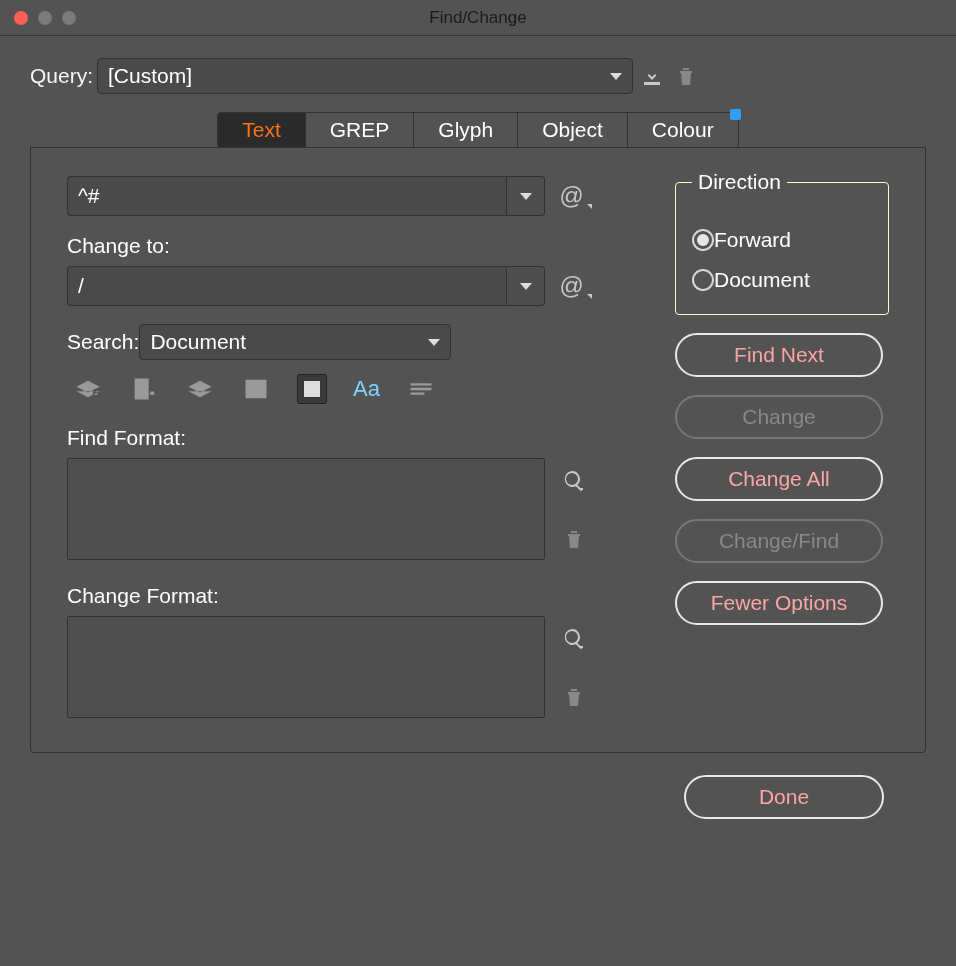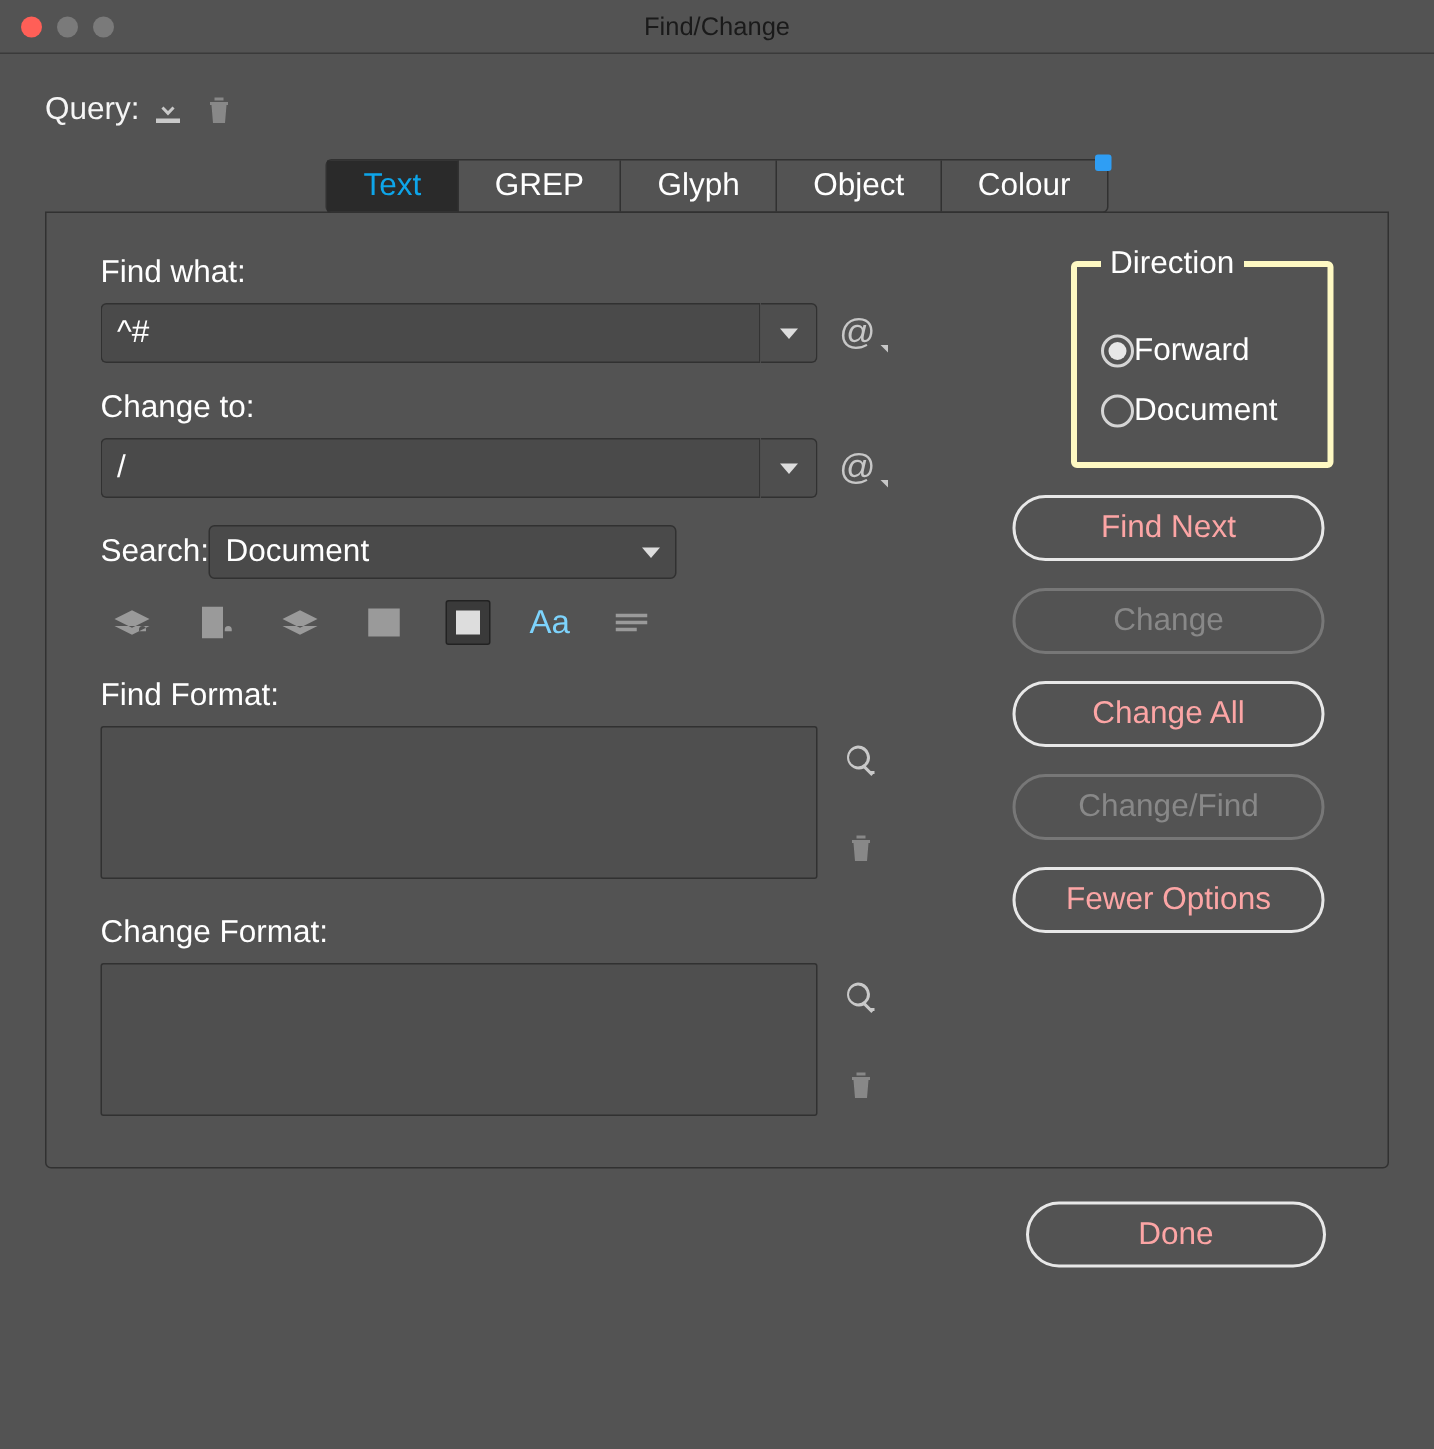--- a/index.html
+++ b/index.html
@@ -21,21 +21,21 @@
 .caret { width: 0; height: 0; border-left: 6px solid transparent; border-right: 6px solid transparent; border-top: 7px solid #ddd; }
 
 .icon-btn { width: 30px; height: 30px; display: flex; align-items: center; justify-content: center; color: #c9c9c9; cursor: pointer; }
 .icon-btn svg { width: 24px; height: 24px; fill: #c9c9c9; }
 .icon-btn.disabled svg { fill: #888; }
 
 .tabstrip { display: flex; justify-content: center; margin-bottom: -1px; }
 .tabs { display: flex; border: 1px solid #313131; border-radius: 4px; overflow: visible; }
 .tab { padding: 5px 24px; font-size: 21px; color: #fff; border-right: 1px solid #313131; cursor: pointer; position: relative; }
 .tab:last-child { border-right: none; }
-.tab.active { background: #2a2a2a; color: #0ea5e9; }
+.tab.active { background: #2a2a2a; color: #f97316; }
 .tab .dot { position: absolute; top: -4px; right: -3px; width: 11px; height: 11px; background: #2f9ef4; border-radius: 2px; }
 
 .panel { border: 1px solid #313131; border-radius: 0 0 4px 4px; padding: 28px 36px 34px 36px; display: flex; gap: 30px; }
 .left-col { flex: 1; }
 .right-col { width: 214px; display: flex; flex-direction: column; gap: 18px; }
 
 .field-label { font-size: 21px; color: #fff; margin-bottom: 8px; display: block; }
 .input-row { display: flex; align-items: center; gap: 14px; margin-bottom: 18px; }
 .text-input-combo { display: flex; flex: 0 0 478px; height: 40px; }
 .text-input { flex: 1; background: #4a4a4a; border: 1px solid #313131; border-right: 1px solid #333; border-radius: 4px 0 0 4px; color: #fff; font-size: 21px; padding: 0 10px; outline: none; }
@@ -51,21 +51,21 @@
 .tb-icon { width: 30px; height: 30px; display: flex; align-items: center; justify-content: center; color: #9a9a9a; cursor: pointer; }
 .tb-icon svg { width: 28px; height: 28px; fill: #9a9a9a; }
 .tb-icon.active { background: #3a3a3a; border: 1px solid #222; border-radius: 2px; padding: 2px; }
 .tb-icon.active svg { fill: #ddd; }
 .tb-text { color: #7dd3fc; font-size: 22px; }
 
 .format-box { border: 1px solid #313131; background: #4f4f4f; width: 478px; height: 102px; border-radius: 2px; }
 .format-row { display: flex; align-items: flex-start; gap: 14px; margin-bottom: 24px; }
 .format-icons { display: flex; flex-direction: column; gap: 28px; padding-top: 8px; }
 
-.fieldset { border: 4px solid #fef9c3; border-radius: 4px; padding: 18px 16px 22px 16px; margin-top: -6px; margin-left: 39px; }
+.fieldset { border: 1px solid #fef9c3; border-radius: 4px; padding: 18px 16px 22px 16px; margin-top: -6px; }
 .fieldset-legend { font-size: 21px; color: #fff; padding: 0 6px; }
 .radio-row { display: flex; align-items: center; margin-top: 16px; cursor: pointer; }
 .radio { width: 22px; height: 22px; border: 2px solid #d5d5d5; border-radius: 50%; display: flex; align-items: center; justify-content: center; flex-shrink: 0; }
 .radio.checked::after { content: ''; width: 12px; height: 12px; background: #e6e6e6; border-radius: 50%; }
 .radio-label { font-size: 21px; }
 
 .btn { border: 2px solid #e8e8e8; border-radius: 22px; height: 44px; display: flex; align-items: center; justify-content: center; font-size: 21px; color: #fca5a5; background: transparent; cursor: pointer; width: 208px; }
 .btn.disabled { border-color: #777; color: #888; cursor: default; }
 
 .footer { display: flex; justify-content: flex-end; padding: 22px 42px 0 0; }
@@ -80,20 +80,24 @@
     <div class="tl grey"></div>
     <div class="tl grey"></div>
   </div>
   <div class="title">Find/Change</div>
 </div>
 
 <div class="content">
 
   <div class="query-row">
     <span class="query-label">Query:</span>
+    <div class="dropdown query">
+      <span>[Custom]</span>
+      <span class="caret"></span>
+    </div>
     <div class="icon-btn">
       <svg viewBox="0 0 24 24">
           <path d="M12 2v11l-3-3-1.4 1.4L12 16l4.4-4.6L15 10l-3 3V2h0zM4 18h16v3H4z"></path>
         </svg>
     </div>
     <div class="icon-btn disabled">
       <svg viewBox="0 0 24 24">
           <path d="M6 7h12v2H6zM7 9h10l-1 12H8zM9 4h6v2H9z"></path>
         </svg>
     </div>
@@ -105,21 +109,20 @@
       <div class="tab"><span>GREP</span></div>
       <div class="tab"><span>Glyph</span></div>
       <div class="tab"><span>Object</span></div>
       <div class="tab"><span>Colour</span><span class="dot"></span></div>
     </div>
   </div>
 
   <div class="panel">
     <div class="left-col">
 
-      <label class="field-label">Find what:</label>
       <div class="input-row">
         <div class="text-input-combo">
           <input class="text-input" value="^#" style="">
           <div class="combo-btn">
               <span class="caret"></span>
             </div>
         </div>
         <span class="at-icon">@</span>
       </div>
 

